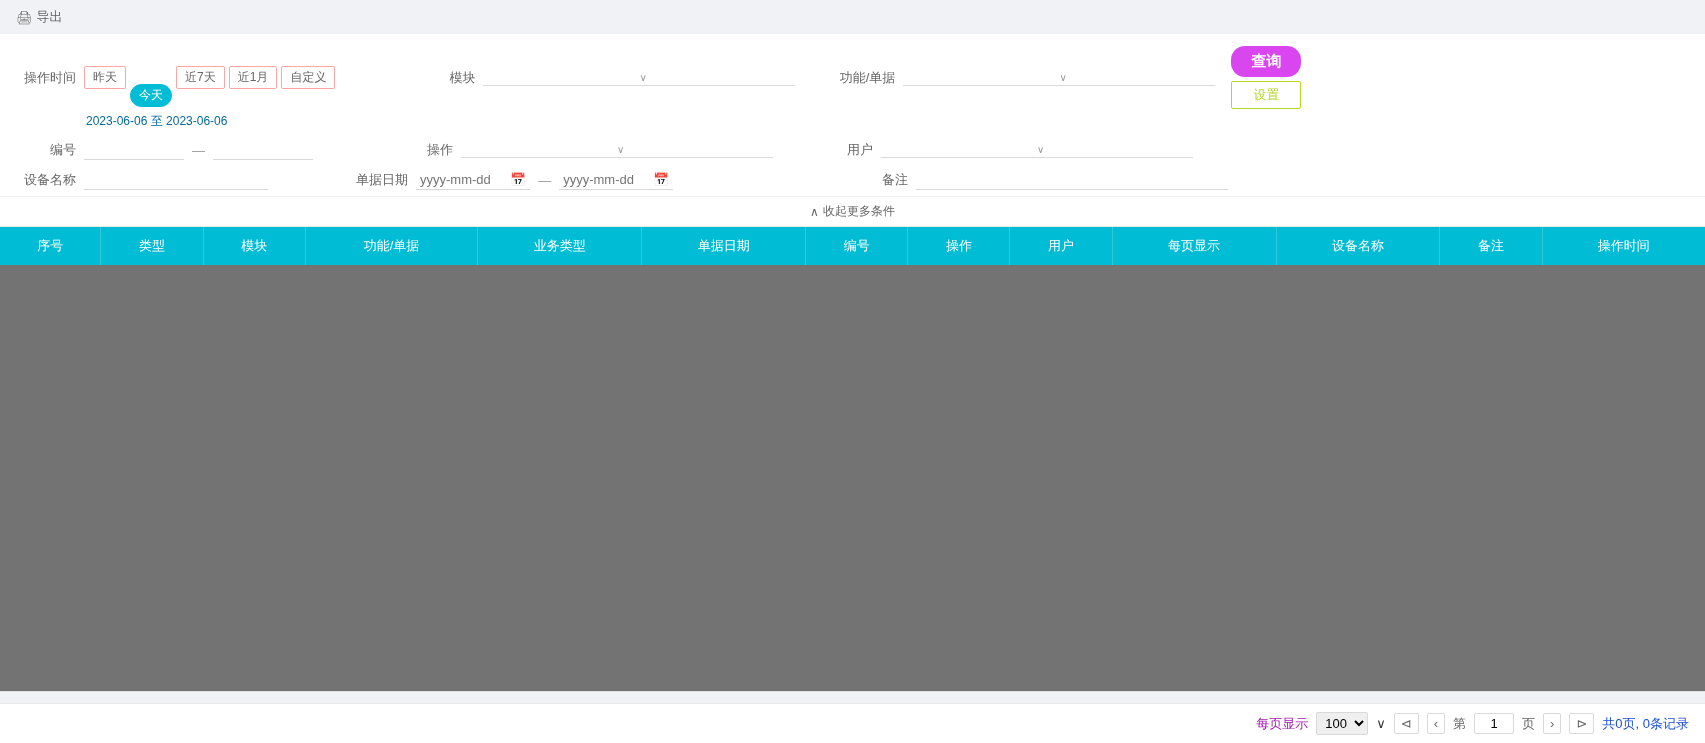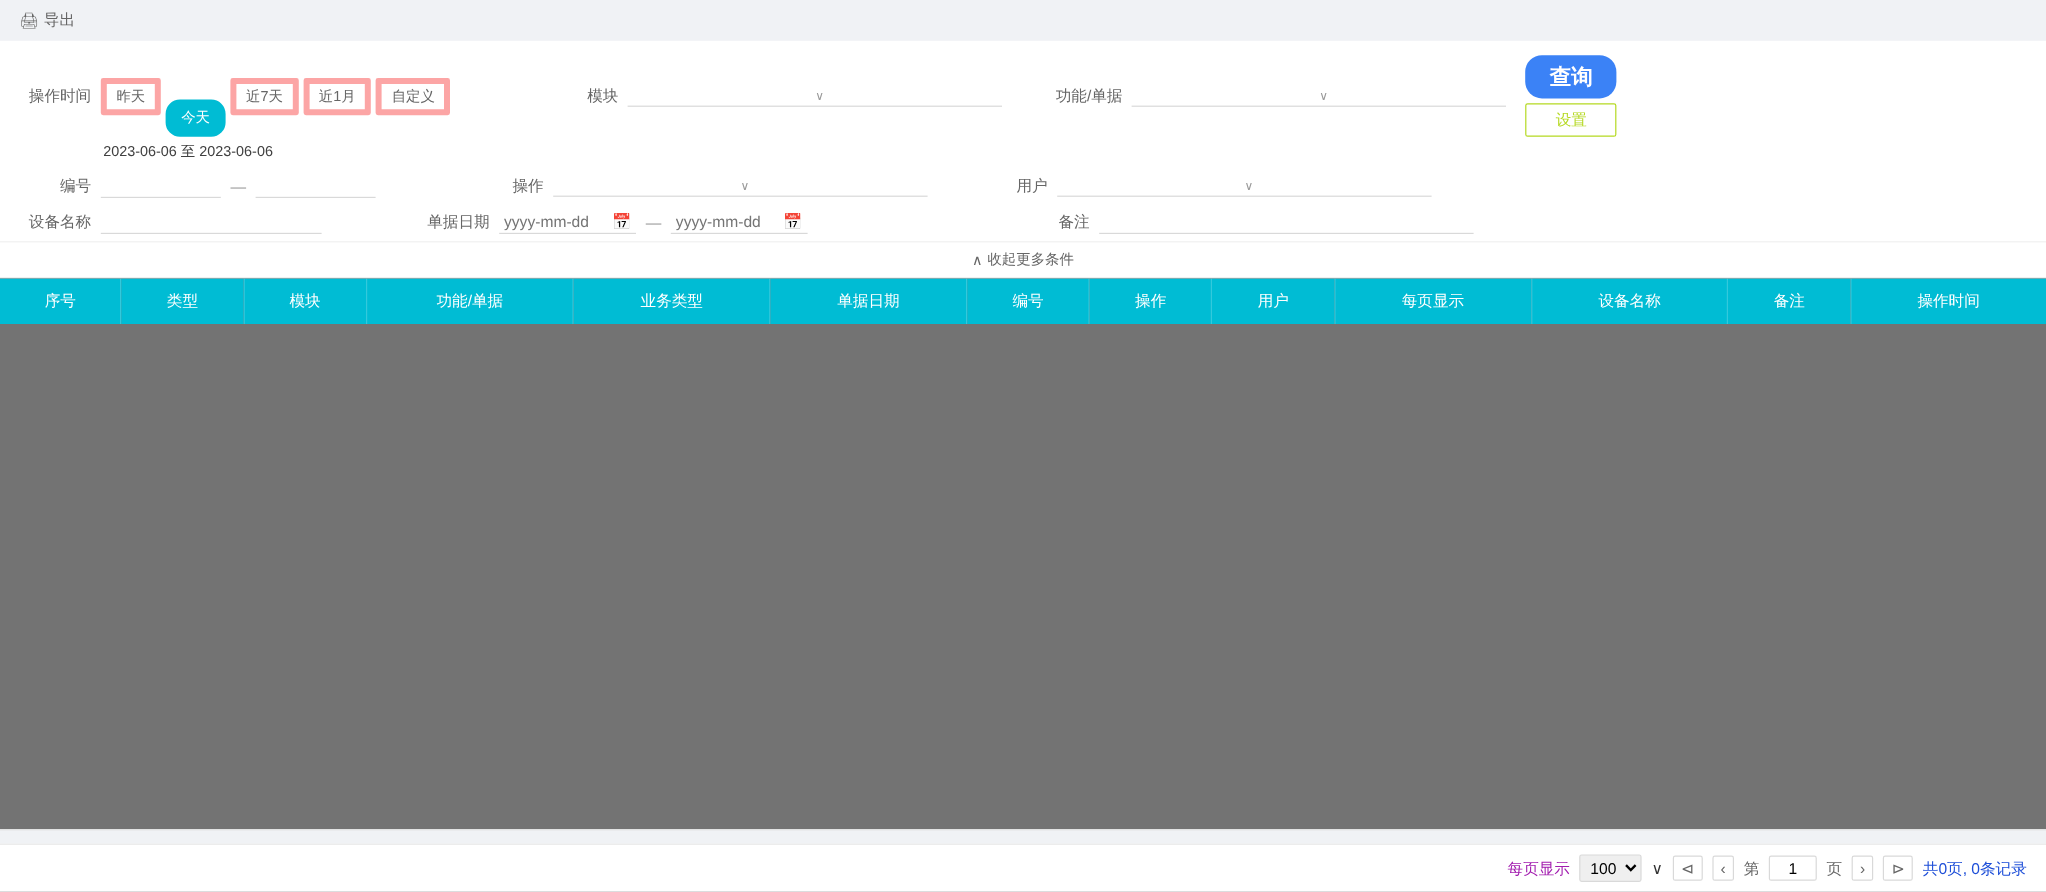--- a/index.html
+++ b/index.html
@@ -11,37 +11,37 @@
     .page-header { display: flex; align-items: center; justify-content: space-between; padding: 8px 16px; background: #f0f2f5; }
     .page-title-area { display: flex; align-items: baseline; gap: 10px; }
     .page-title { font-size: 18px; font-weight: bold; color: #333; }
     .page-subtitle { font-size: 12px; color: #999; }
     .export-btn { display: flex; align-items: center; gap: 4px; background: none; border: none; color: #666; cursor: pointer; font-size: 13px; }
 
     
     .filter-area { background: #fff; padding: 12px 16px; border-bottom: 1px solid #e8e8e8; }
     .filter-label { color: #666; min-width: 60px; text-align: right; margin-right: 8px; white-space: nowrap; }
     .time-buttons { display: flex; align-items: center; gap: 4px; }
-    .time-btn { padding: 2px 8px; border: 5px solid #fca5a5; background: #fff; color: #666; cursor: pointer; border-radius: 2px; font-size: 12px; }
+    .time-btn { padding: 2px 8px; border: 1px solid #fca5a5; background: #fff; color: #666; cursor: pointer; border-radius: 2px; font-size: 12px; }
     .time-btn.active { background: #00bcd4; border-color: #00bcd4; color: #fff; border-radius: 12px; margin-top: 36px; }
     .filter-select { display: flex; align-items: center; border-bottom: 1px solid #d9d9d9; min-width: 200px; padding: 2px 4px; cursor: pointer; position: relative; }
     .filter-select span { flex: 1; color: #999; }
     .chevron-icon { color: #999; font-size: 10px; }
     .dash { margin: 0 8px; color: #999; }
 
     .date-input-wrap { display: flex; align-items: center; border-bottom: 1px solid #d9d9d9; padding: 2px 4px; }
     .date-input-wrap input { border: none; outline: none; font-size: 13px; color: #999; background: transparent; width: 90px; }
     .calendar-icon { color: #00bcd4; cursor: pointer; }
 
     .collapse-bar { display: flex; justify-content: center; align-items: center; padding: 6px 0; background: #fff; cursor: pointer; border-top: 1px solid #f0f0f0; }
     .collapse-bar span { color: #666; font-size: 12px; display: flex; align-items: center; gap: 4px; }
 
     
     .action-buttons { display: flex; flex-direction: column; gap: 4px; margin-left: 16px; }
-    .query-btn { background: #3b82f6; border: none; color: #fff; padding: 6px 20px; cursor: pointer; border-radius: 14px; font-size: 18px; font-weight: bold; }
+    .query-btn { background: #d946ef; border: none; color: #fff; padding: 6px 20px; cursor: pointer; border-radius: 14px; font-size: 15px; font-weight: bold; }
     .settings-btn { background: #fff; border: 1px solid #b5d922; color: #b5d922; padding: 4px 20px; cursor: pointer; border-radius: 2px; font-size: 13px; }
 
     
     .table-container { flex: 1; overflow: auto; background: #737373; }
     table { width: 100%; border-collapse: collapse; min-width: 1200px; }
     thead tr { background: #00bcd4; }
     thead th { color: #fff; padding: 10px 8px; text-align: center; font-weight: normal; font-size: 13px; white-space: nowrap; border-right: 1px solid rgba(255,255,255,0.2); }
     thead th:last-child { border-right: none; }
 
     
@@ -105,21 +105,21 @@
         </div>
       </div>
 
       <div class="action-buttons">
         <button class="query-btn">查询</button>
         <button class="settings-btn">设置</button>
       </div>
     </div>
 
     <div style="margin-left: 70px; margin-bottom: 10px; margin-top: -6px;">
-      <span style="font-size:12px; color:#404040;">2023-06-06 至 2023-06-06</span>
+      <span style="font-size:12px; color:#0369a1;">2023-06-06 至 2023-06-06</span>
     </div>
 
     <div class="row2">
 
       <div class="segment" style="flex:0 0 auto; margin-right:40px;">
         <span class="filter-label">编号</span>
         <input class="underline-input" style="max-width: 100px;">
         <span class="dash">—</span>
         <input class="underline-input" style="max-width: 100px;">
       </div>

